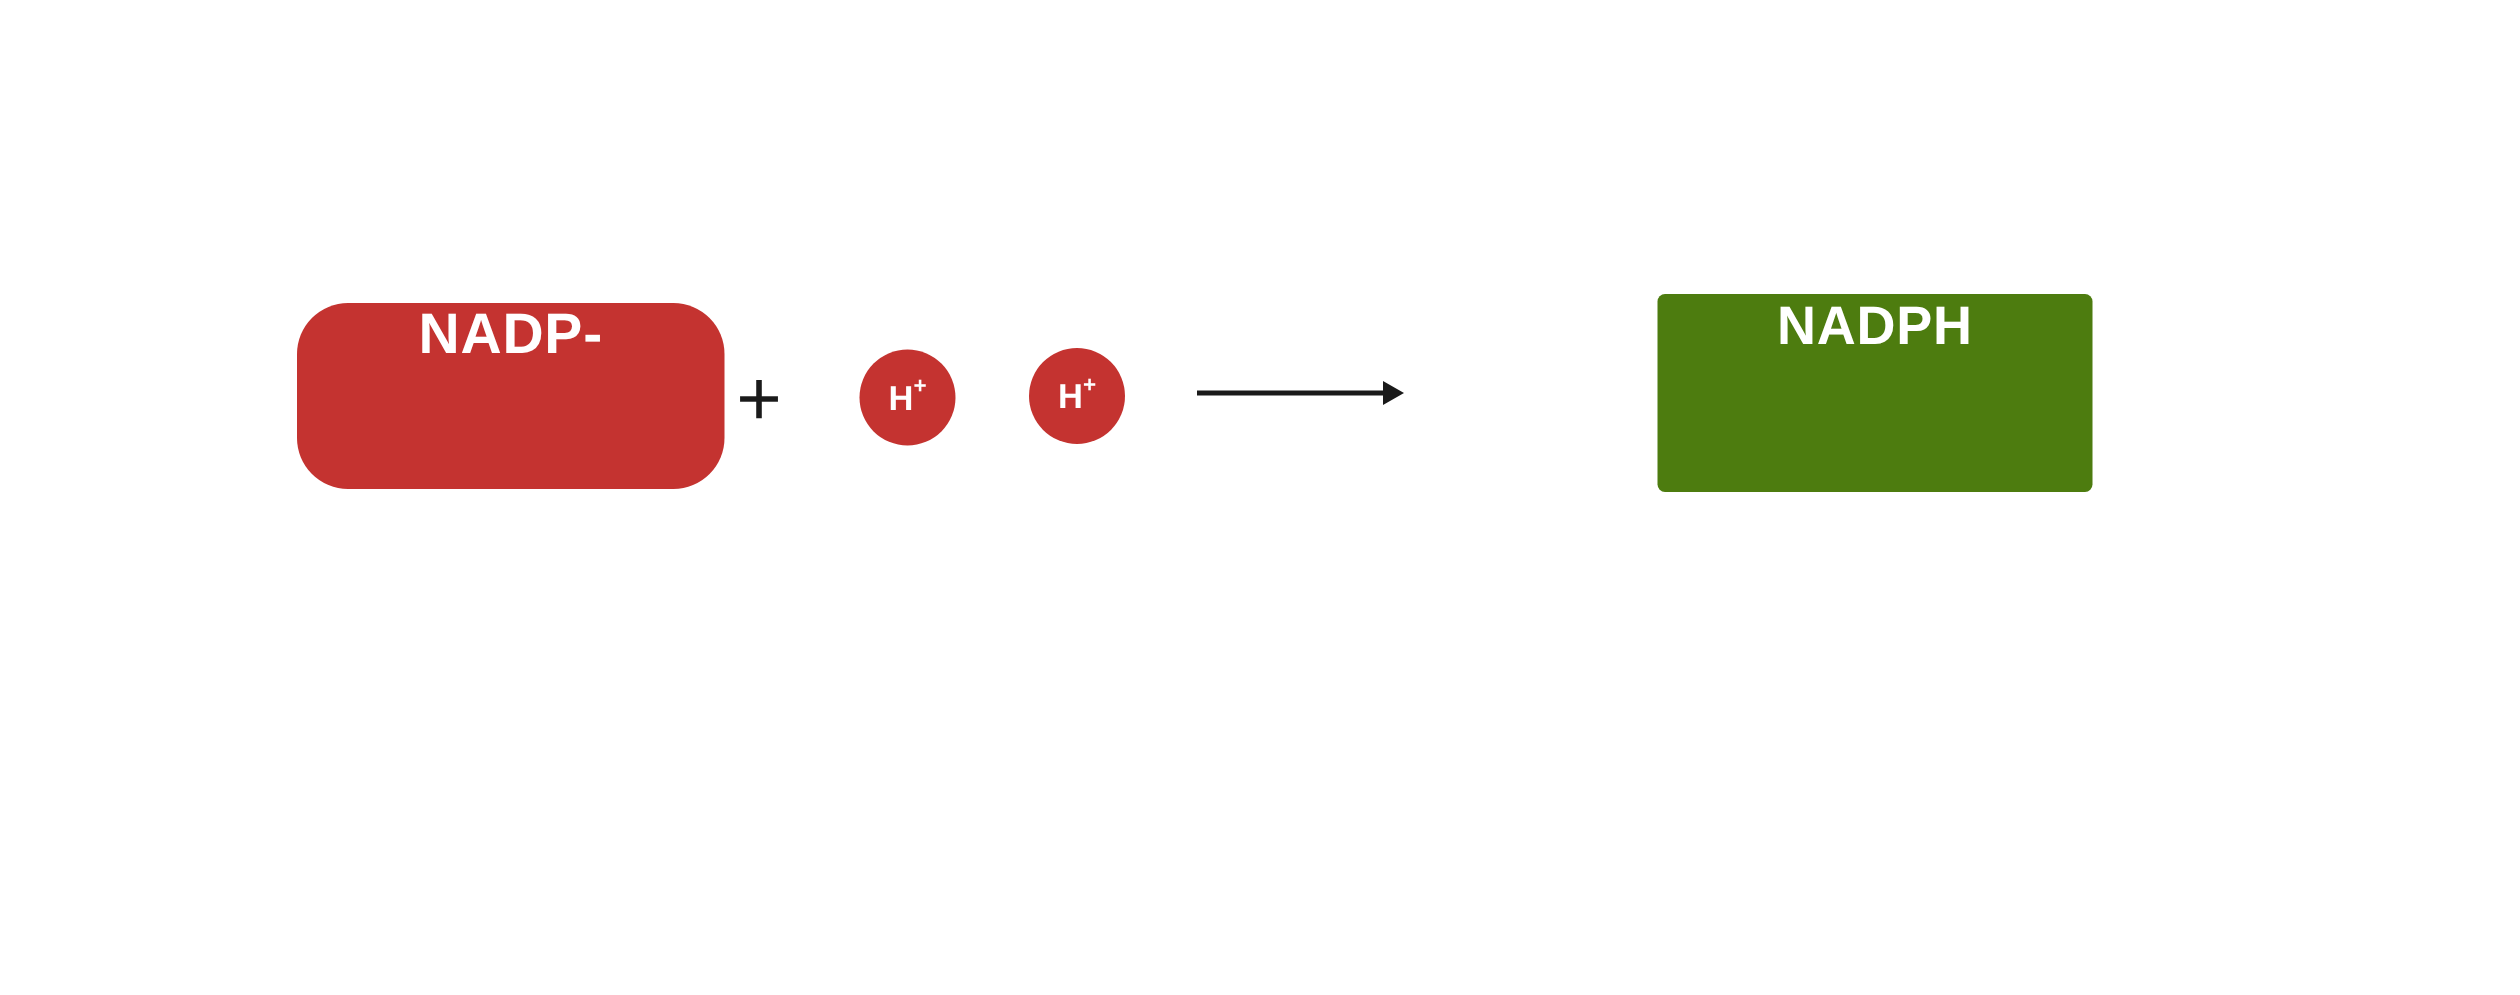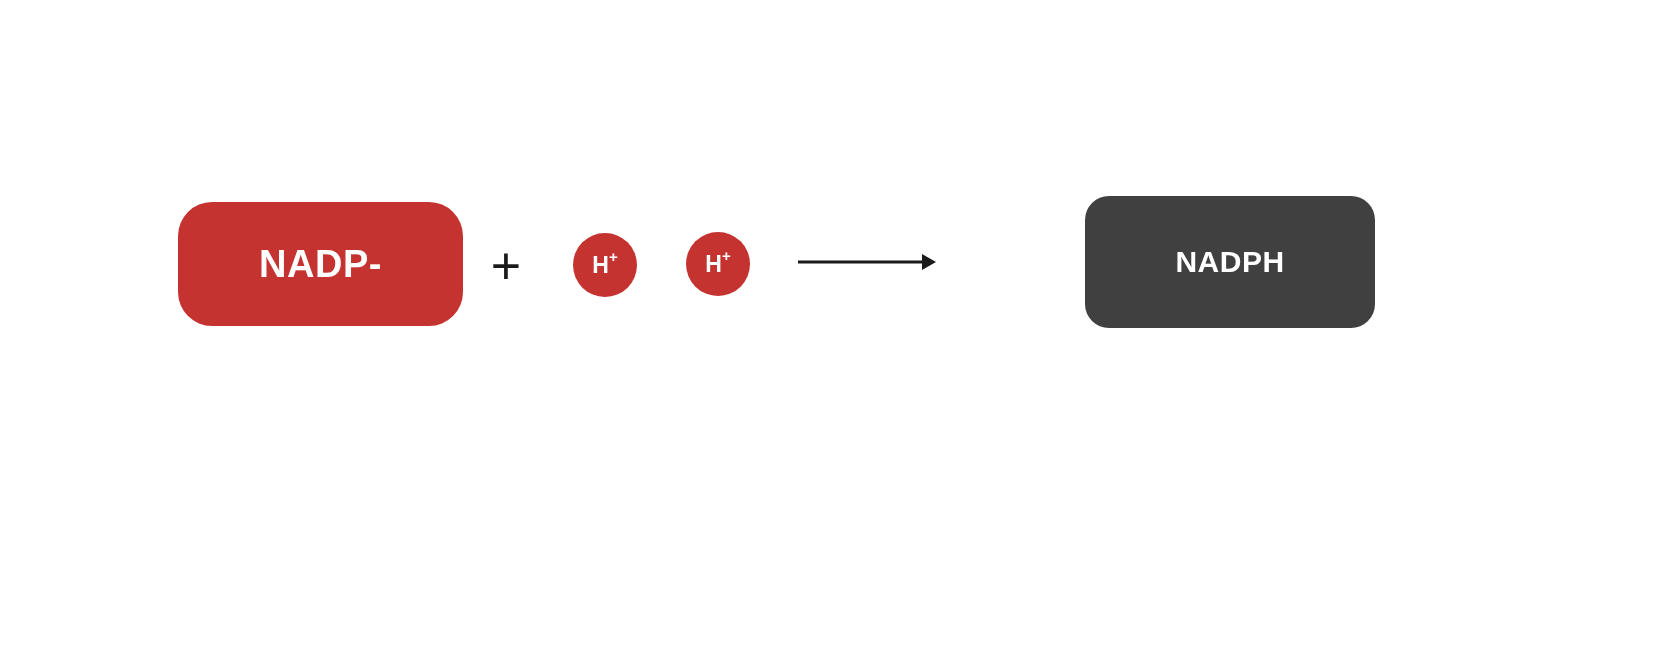--- a/index.html
+++ b/index.html
@@ -20,47 +20,47 @@
     left: 0;
     top: 0;
     width: 1680px;
     height: 663px;
   }
 
   
   .node {
     position: absolute;
     display: flex;
-    align-items: center;
     justify-content: center;
     box-sizing: border-box;
     color: #ffffff;
     font-weight: bold;
     letter-spacing: 0.5px;
+    margin-left: 20px;
     -webkit-font-smoothing: antialiased;
   }
 
   .node-reactant {
     left: 178px;
     top: 202px;
     width: 285px;
     height: 124px;
     border-radius: 34px;
     background: #c43330;
     font-size: 38px;
   }
 
   .node-product {
     left: 1085px;
     top: 196px;
     width: 290px;
     height: 132px;
-    border-radius: 24px;
-    background: #404040;
-    font-size: 30px;
+    border-radius: 5px;
+    background: #4d7c0f;
+    font-size: 36px;
   }
 
   
   .proton {
     position: absolute;
     width: 64px;
     height: 64px;
     border-radius: 50%;
     background: #c43330;
     display: flex;

